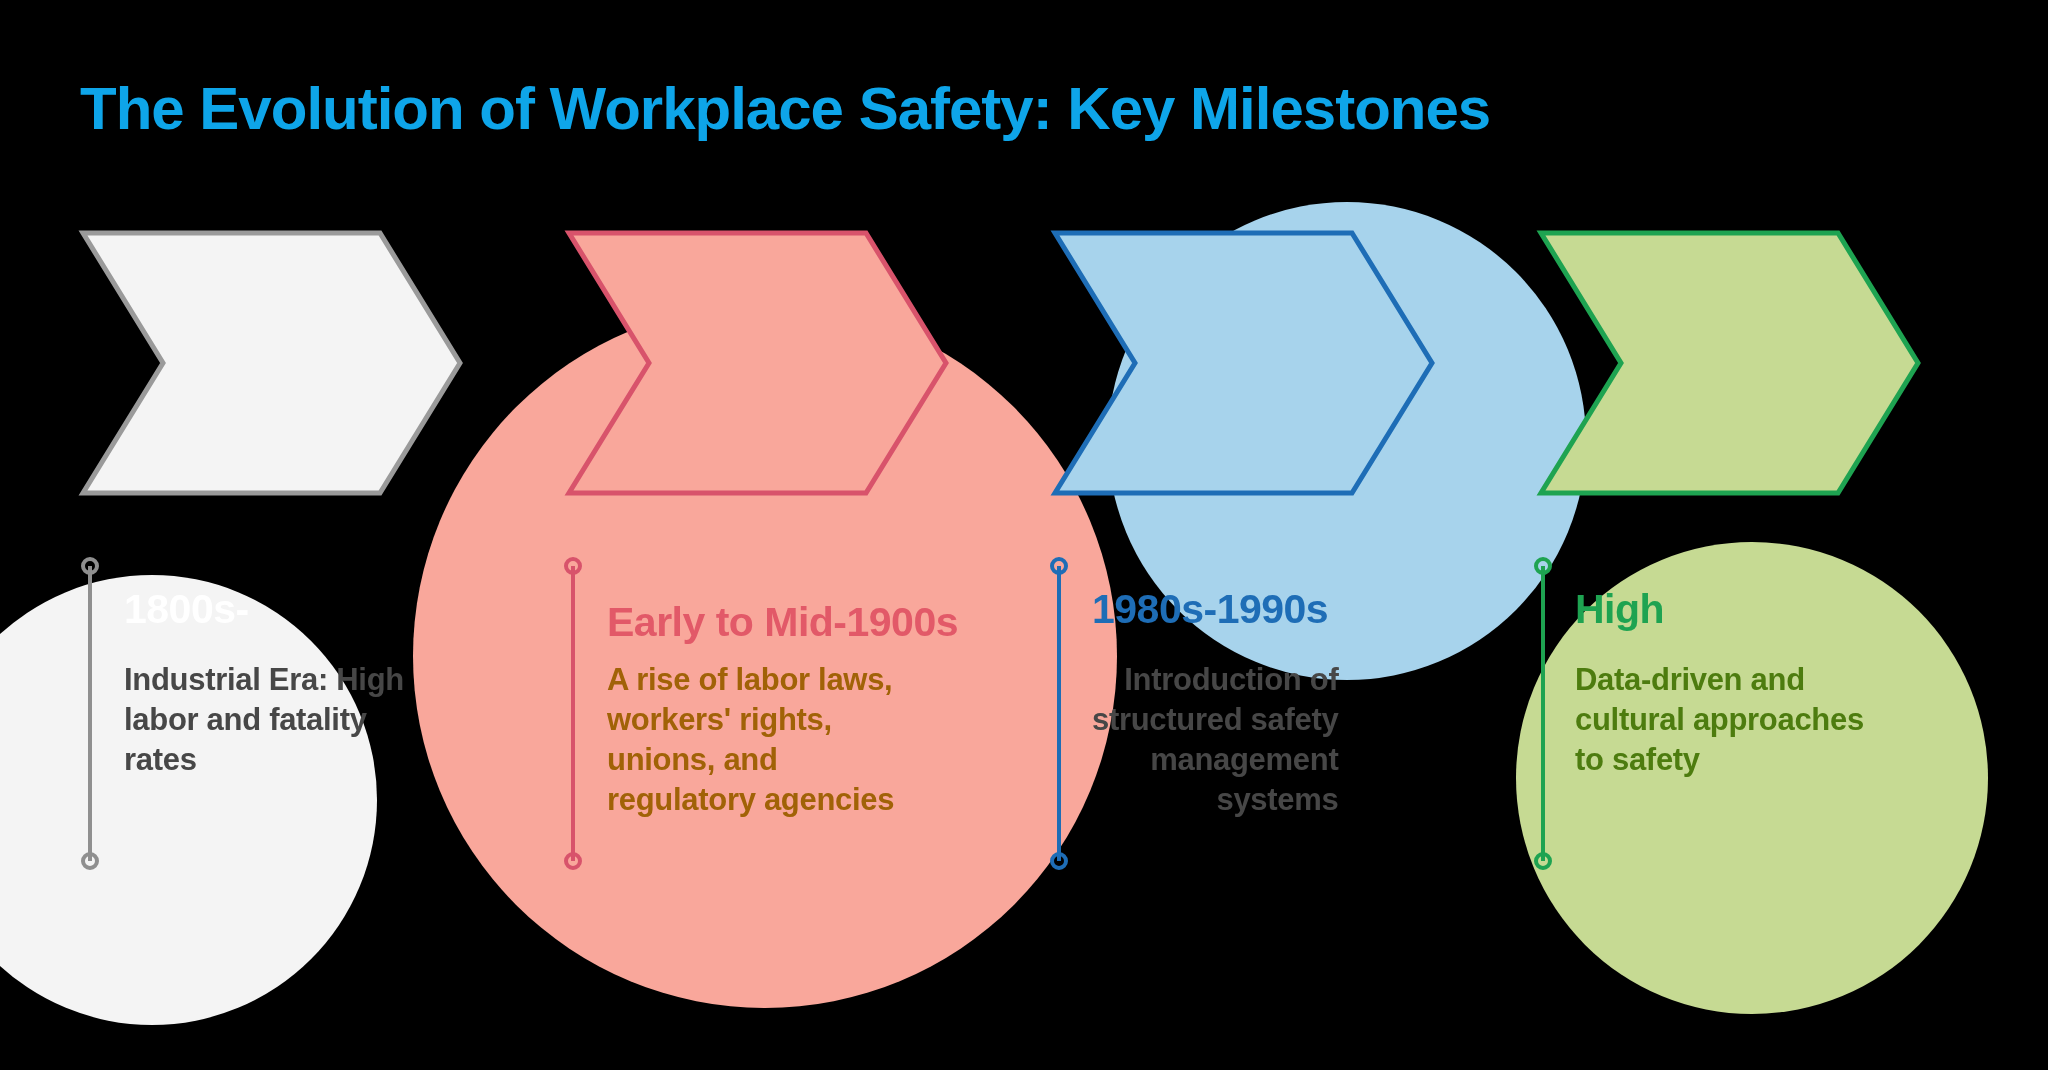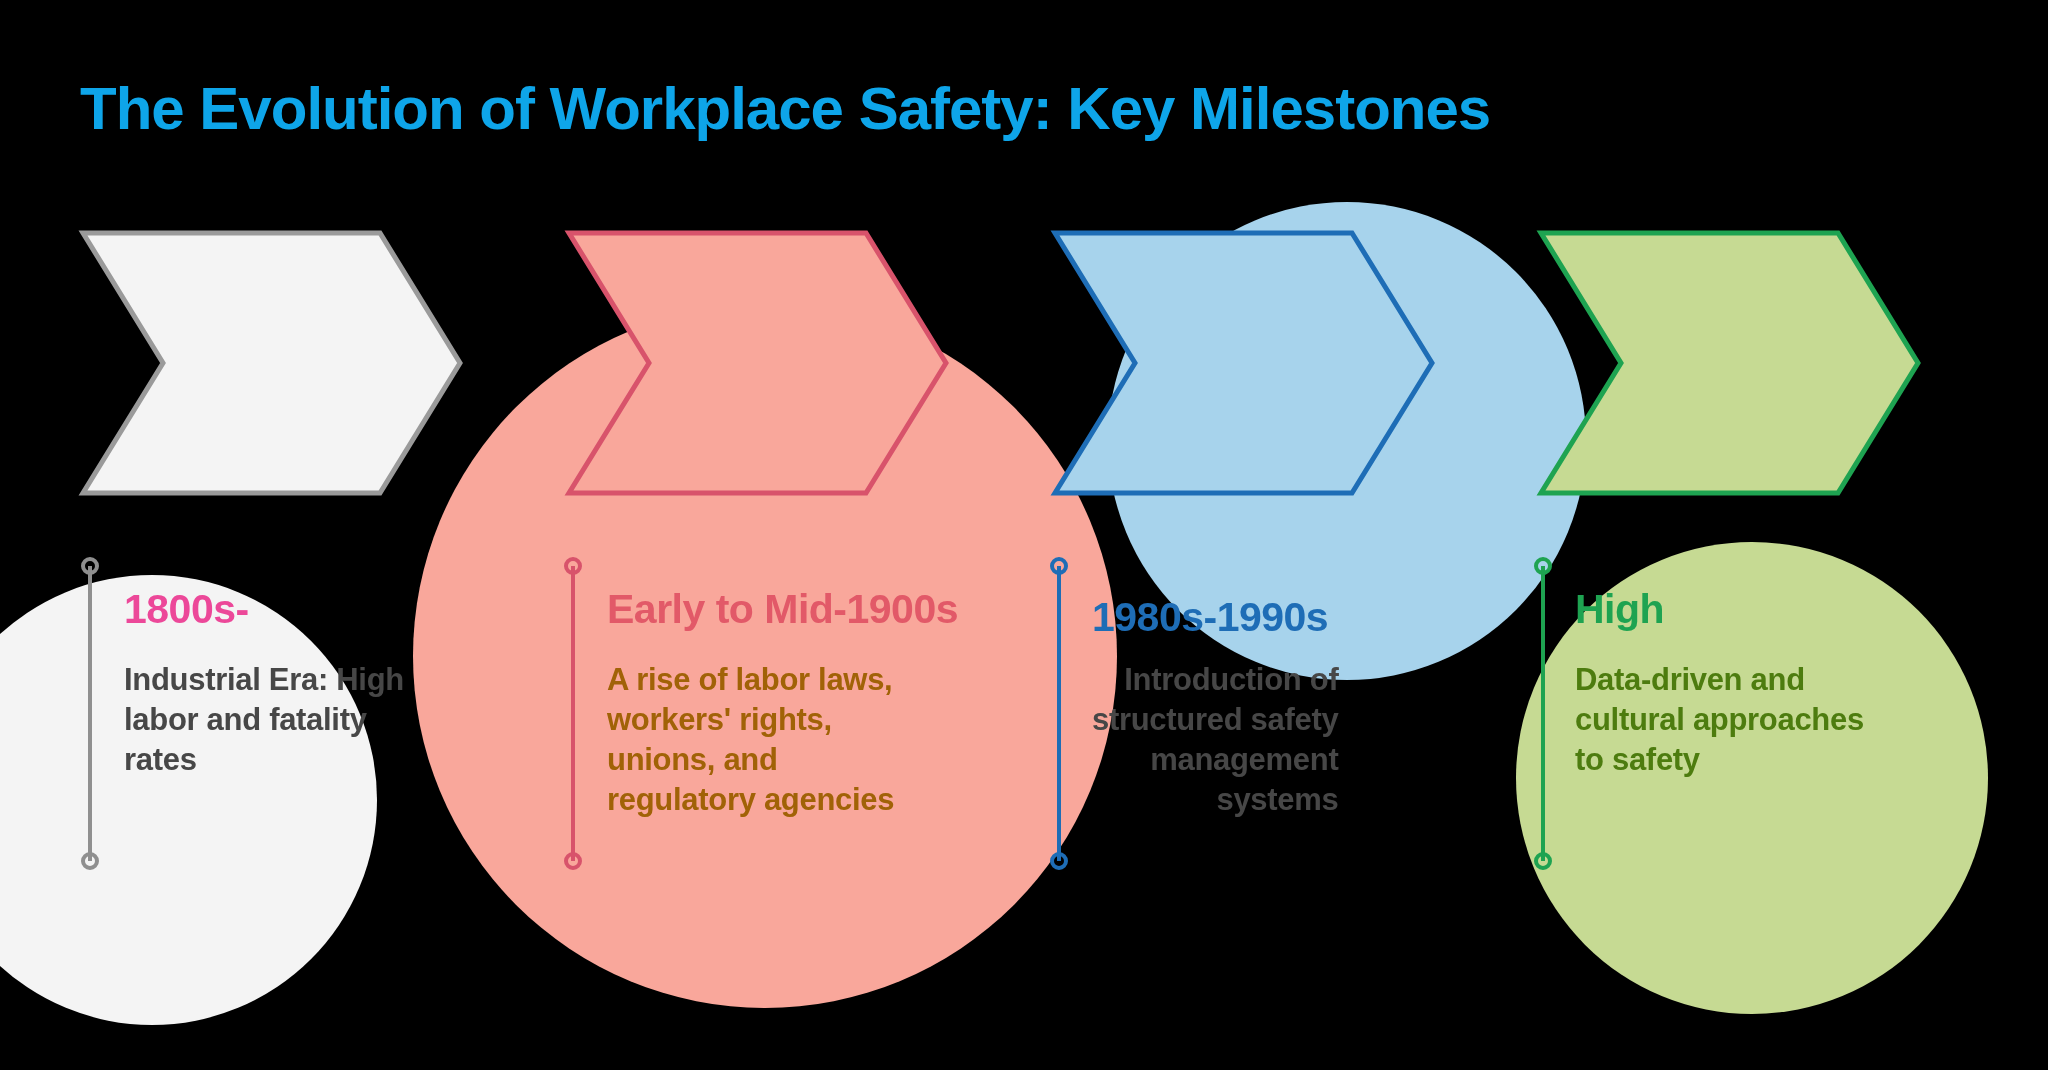--- a/index.html
+++ b/index.html
@@ -122,32 +122,32 @@
   <div class="cap l1 bot" style="border-color: rgb(216, 83, 107);"></div>
 
   <div class="vline l2" style="background: rgb(30, 109, 182);"></div>
   <div class="cap l2 top" style="border-color: rgb(30, 109, 182);"></div>
   <div class="cap l2 bot" style="border-color: rgb(30, 109, 182);"></div>
 
   <div class="vline l3" style="background: rgb(30, 163, 81);"></div>
   <div class="cap l3 top" style="border-color: rgb(30, 163, 81);"></div>
   <div class="cap l3 bot" style="border-color: rgb(30, 163, 81);"></div>
 
-  <div class="heading t0" style="color: #ec4899; text-align: center;">1800s-</div>
+  <div class="heading t0" style="color: #ffffff; text-align: center;">1800s-</div>
   <div class="body-text t0" style="color: rgb(71, 71, 71);">Industrial Era: High
 labor and fatality
 rates</div>
 
-  <div class="heading t1" style="color: rgb(226, 89, 104);">Early to Mid-1900s</div>
+  <div class="heading t1" style="color: rgb(226, 89, 104); margin-top: 13px;">Early to Mid-1900s</div>
   <div class="body-text t1" style="color: #a16207;">A rise of labor laws,
 workers' rights,
 unions, and
 regulatory agencies</div>
 
-  <div class="heading t2" style="color: rgb(30, 109, 182); margin-top: 8px;">1980s-1990s</div>
+  <div class="heading t2" style="color: rgb(30, 109, 182);">1980s-1990s</div>
   <div class="body-text t2" style="color: rgb(71, 71, 71); text-align: right;">Introduction of
 structured safety
 management
 systems</div>
 
   <div class="heading t3" style="color: rgb(30, 163, 81);">High</div>
   <div class="body-text t3" style="color: #4d7c0f;">Data-driven and
 cultural approaches
 to safety</div>
 

